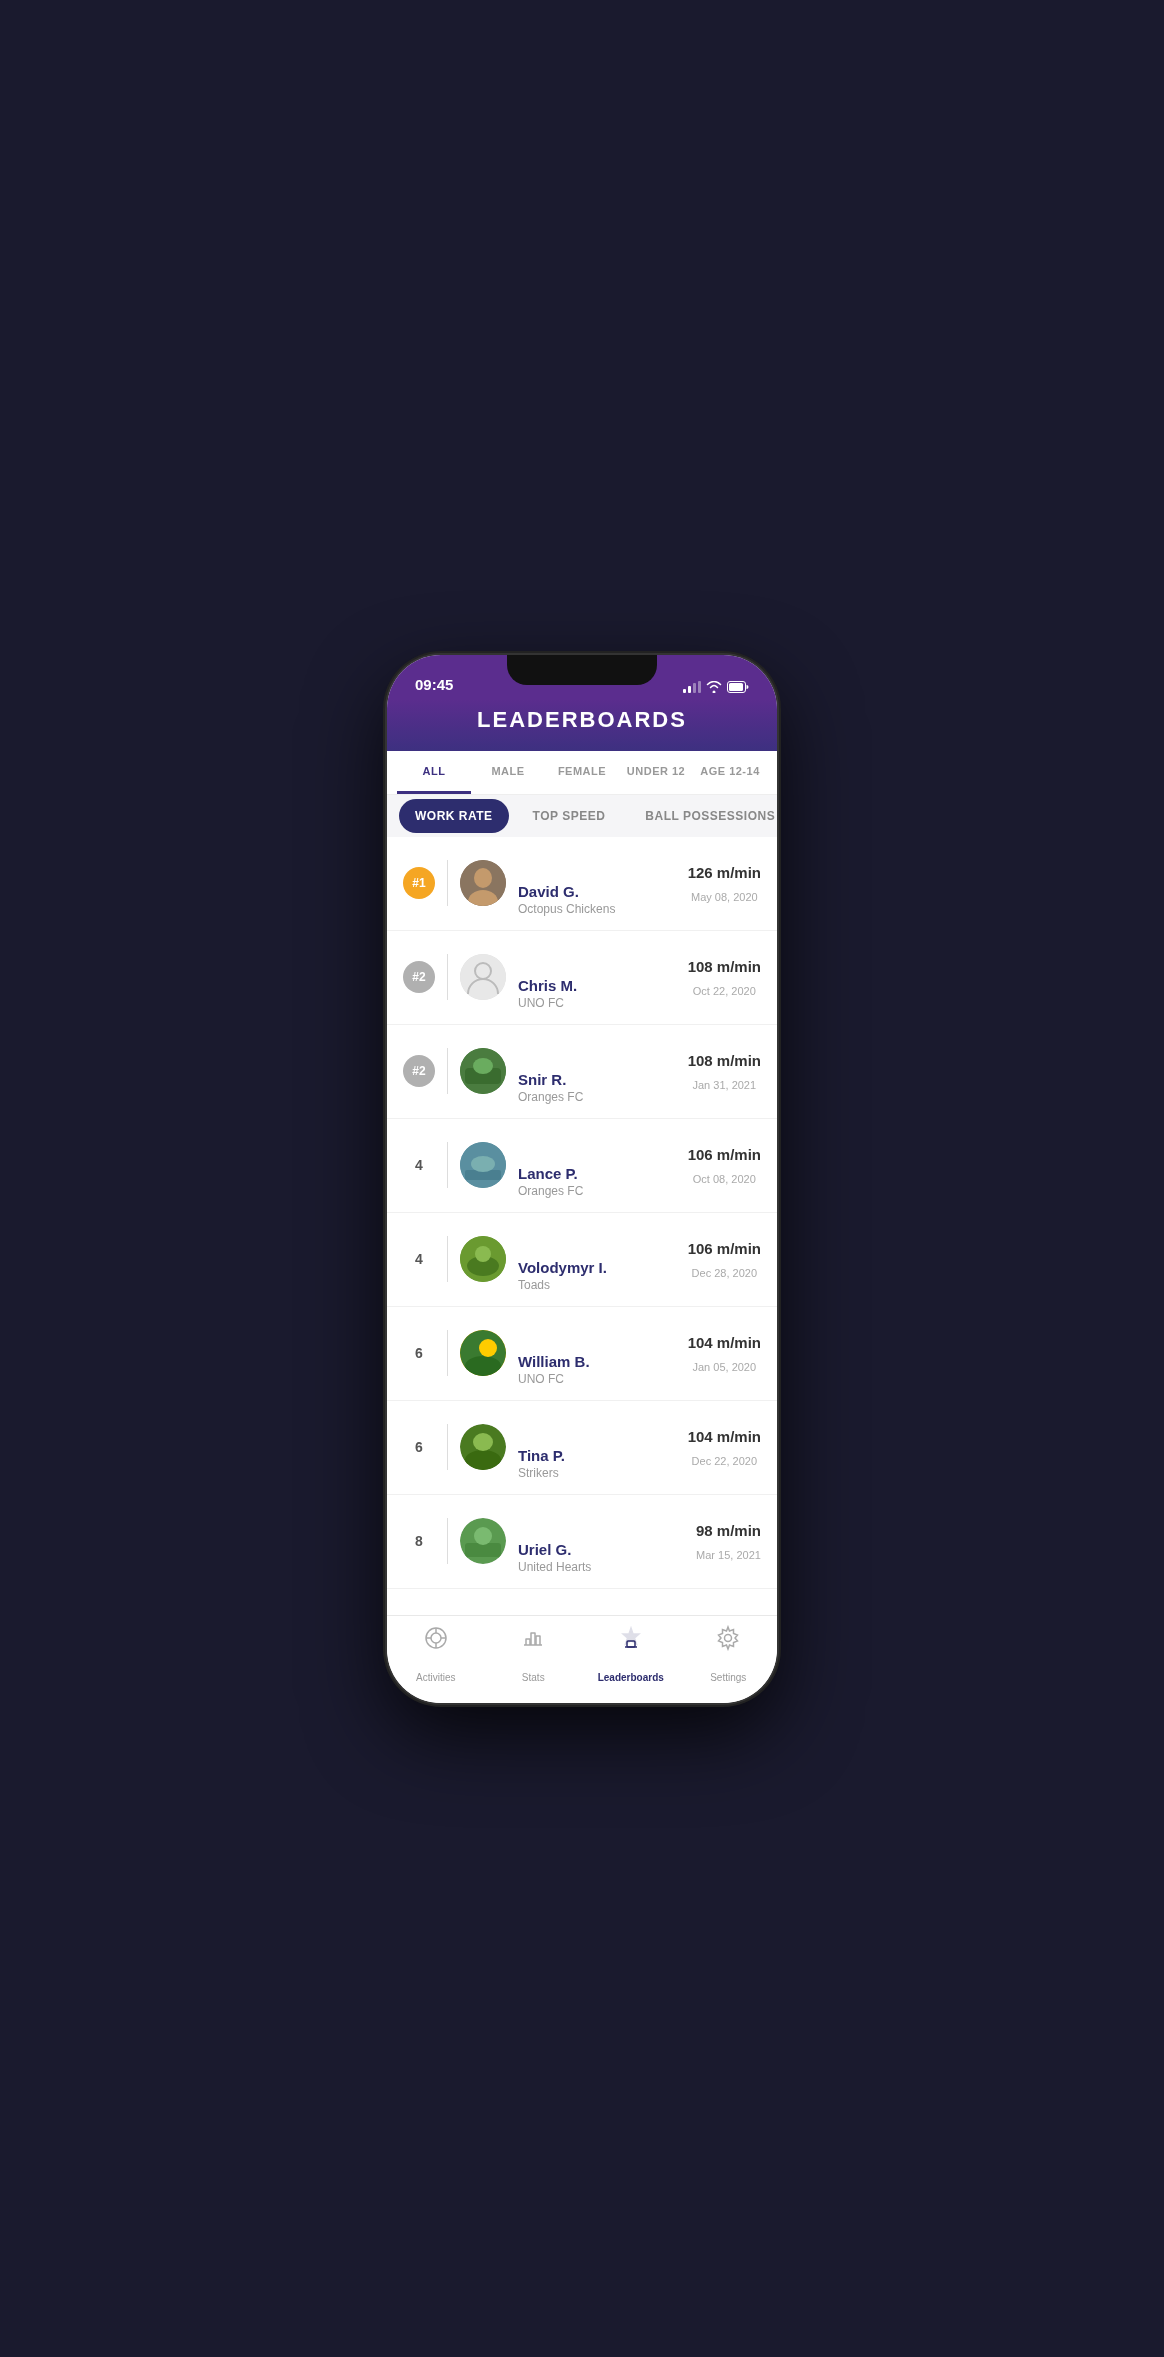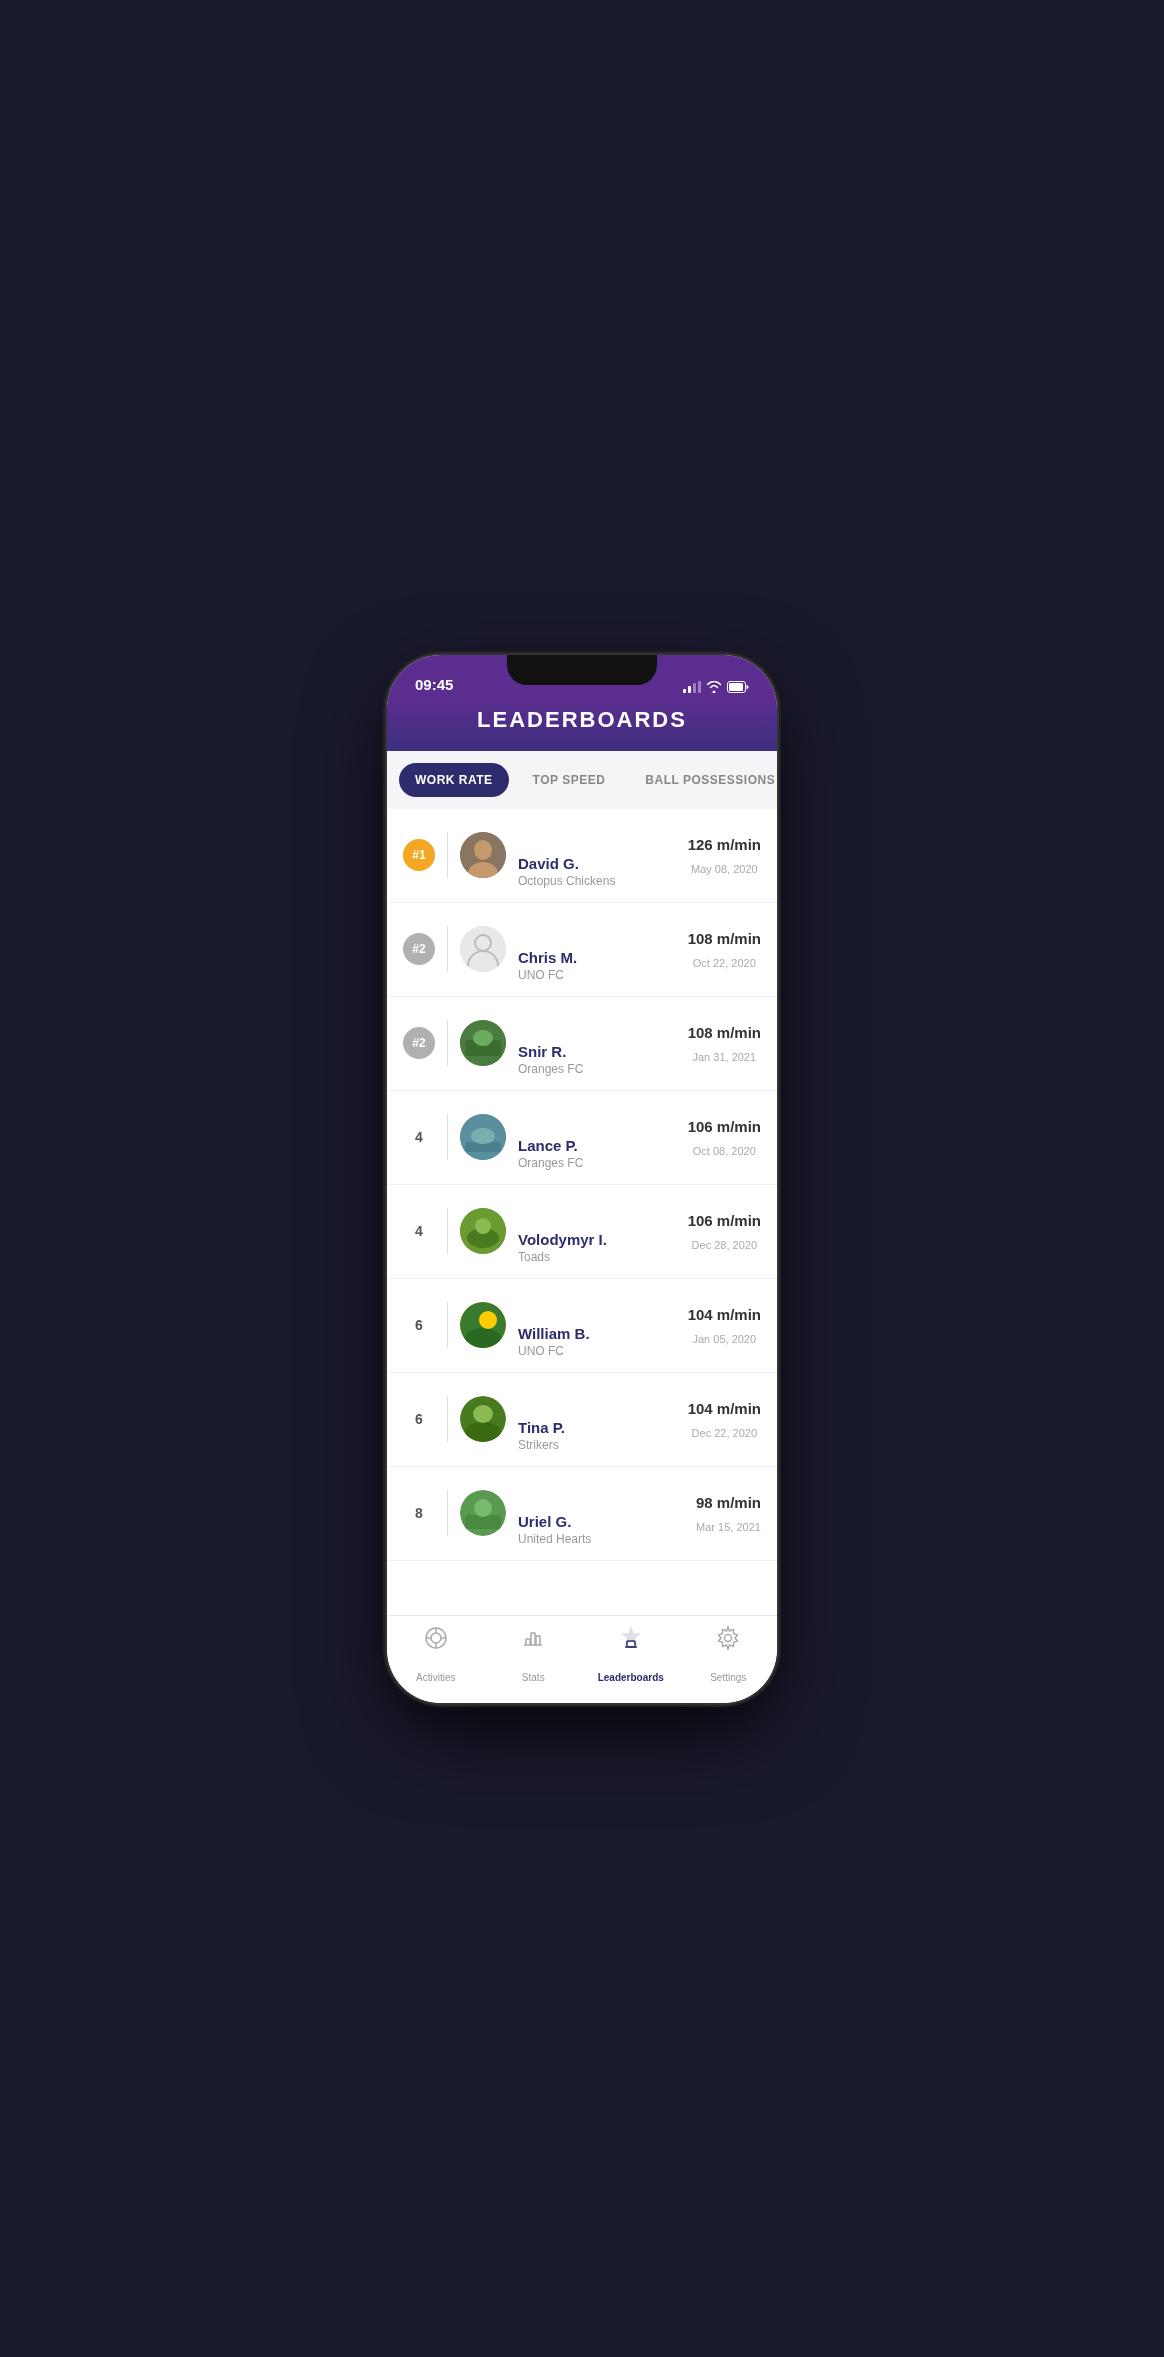--- a/index.html
+++ b/index.html
@@ -110,21 +110,21 @@
       letter-spacing: 0.5px;
     }
     .filter-tab.active {
       color: #3d3080;
       border-bottom: 3px solid #3d3080;
     }
     
     .category-tabs {
       background: #f5f5f7;
       display: flex;
-      padding: 12px 12px;
+      padding: 4px 12px;
       gap: 8px;
       overflow-x: auto;
       flex-shrink: 0;
       scrollbar-width: none;
     }
     .category-tabs::-webkit-scrollbar { display: none; }
     .category-tab {
       padding: 10px 16px;
       border-radius: 25px;
       font-size: 12px;
@@ -290,20 +290,27 @@
           <rect x="2" y="2" width="14" height="8" rx="1.5" fill="white"></rect>
           <path d="M19.5 4v4a2 2 0 000-4z" fill="white"></path>
         </svg>
       </div>
     </div>
 
     <div class="header">
       <h1 class="header-title">LEADERBOARDS</h1>
     </div>
 
+    <div class="filter-tabs">
+      <div class="filter-tab active">ALL</div>
+      <div class="filter-tab">MALE</div>
+      <div class="filter-tab">FEMALE</div>
+      <div class="filter-tab">UNDER 12</div>
+      <div class="filter-tab">AGE 12-14</div>
+    </div>
 
     <div class="category-tabs">
       <div class="category-tab active">WORK RATE</div>
       <div class="category-tab inactive">TOP SPEED</div>
       <div class="category-tab inactive">BALL POSSESSIONS</div>
 
     </div>
 
     <div class="leaderboard-list">
 

